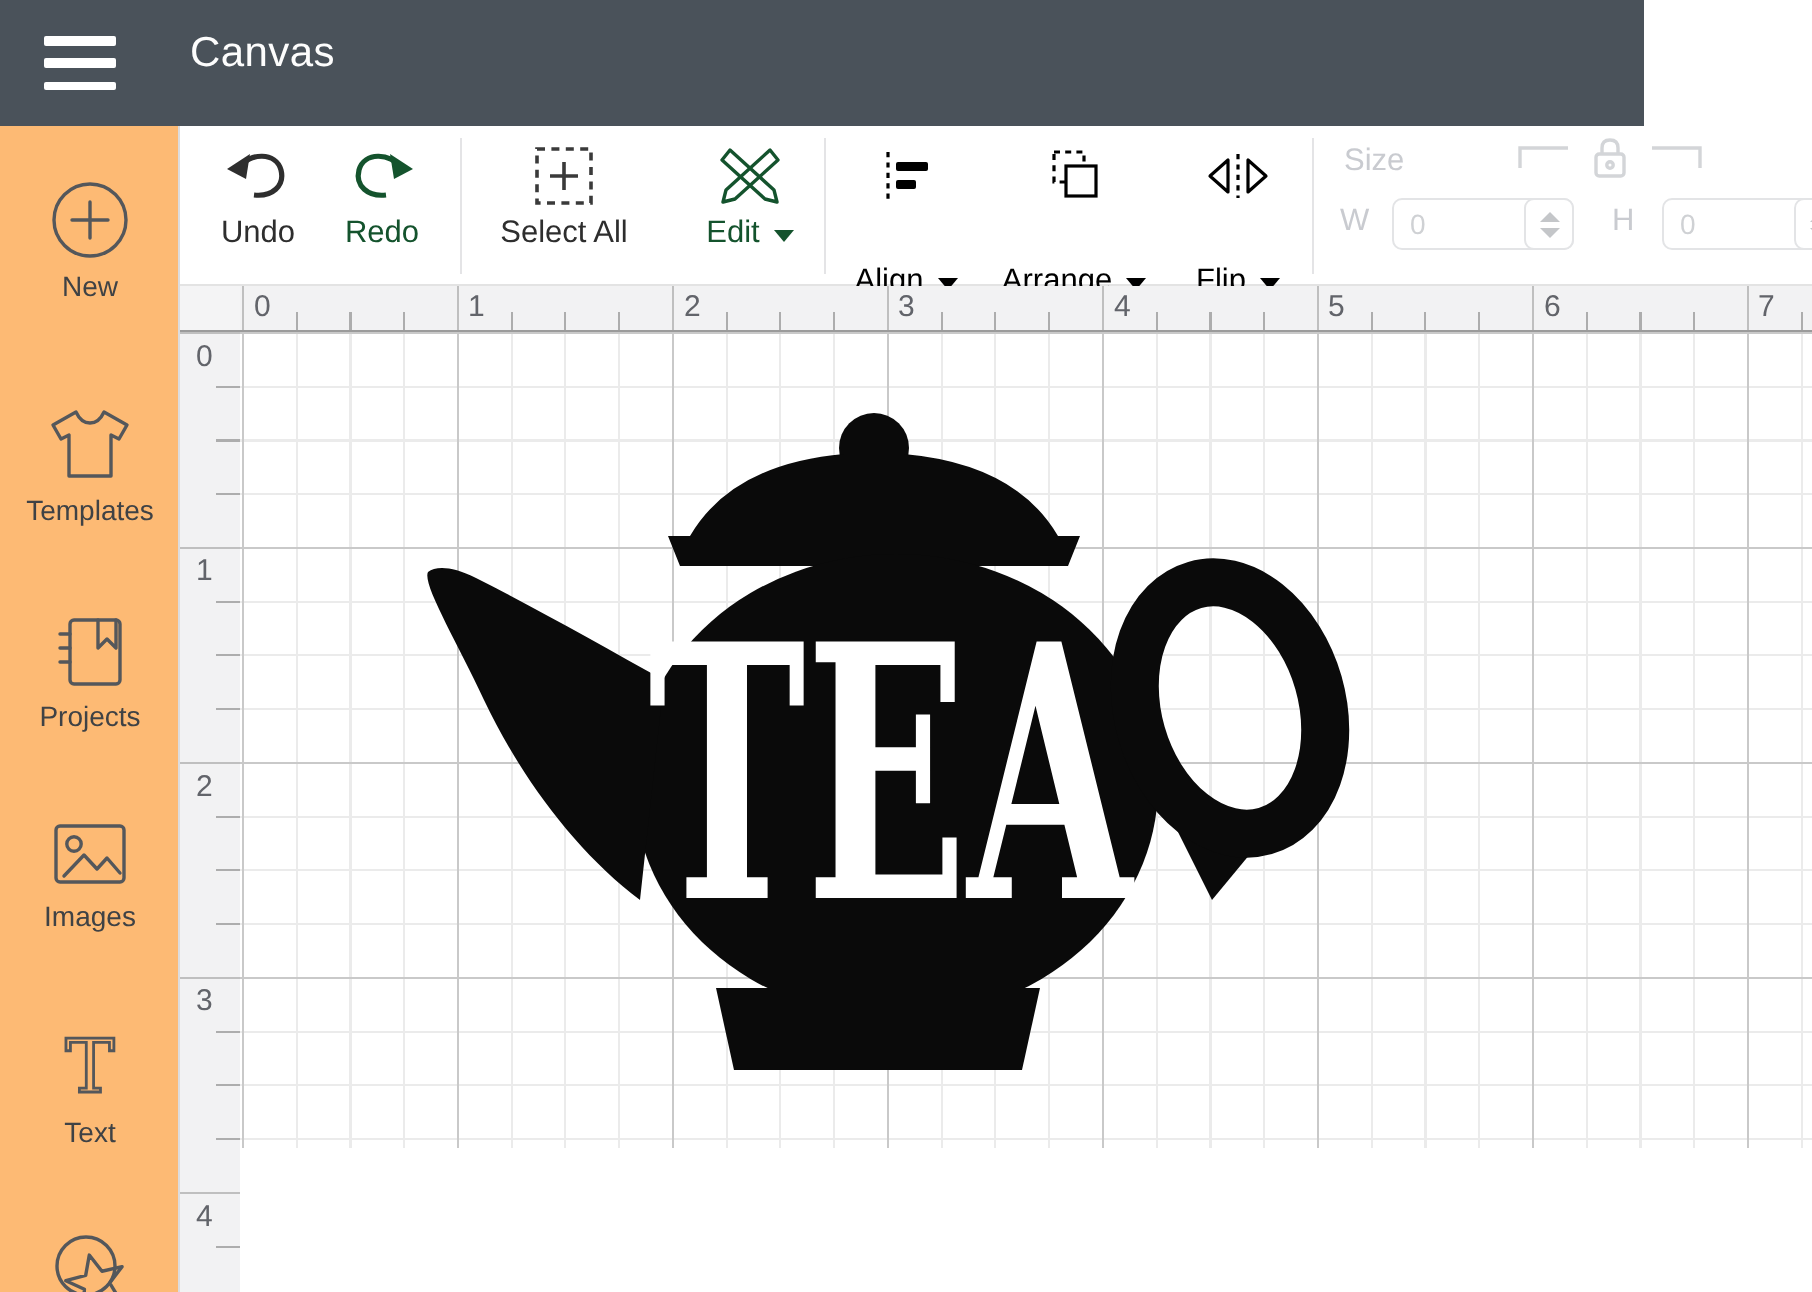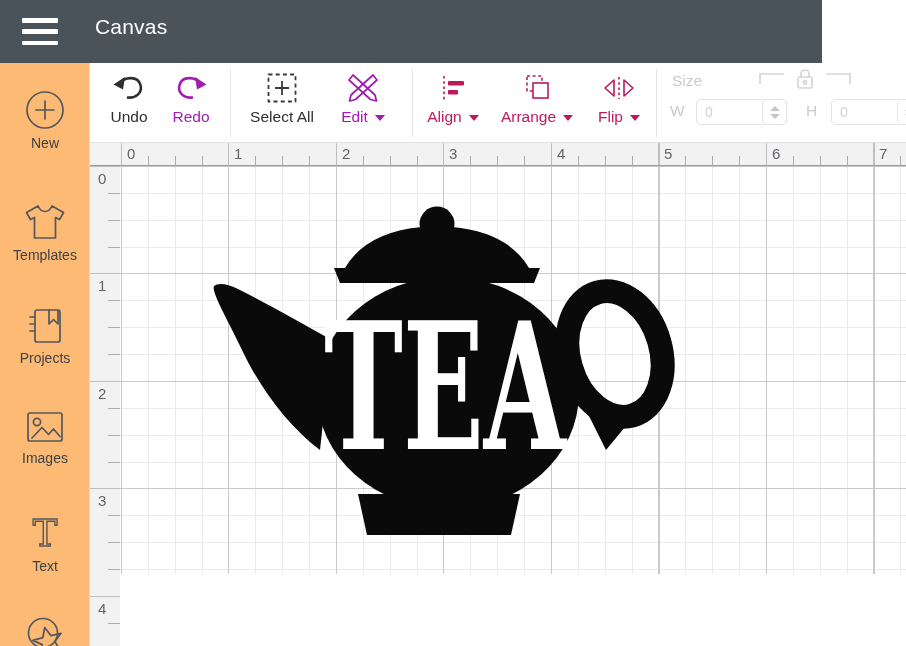--- a/index.html
+++ b/index.html
@@ -26,22 +26,22 @@
   .sicon { stroke:#54575b; stroke-width:1.7; fill:none; stroke-linejoin:round; stroke-linecap:round; }
 
   
   .toolbar { position:absolute; left:90px; top:63px; width:816px; height:80px; background:#fff;
              border-bottom:1px solid #e3e3e3; }
   .tool { position:absolute; top:8px; display:flex; flex-direction:column; align-items:center;
           justify-content:flex-start; cursor:pointer; }
   .tool .ticon { height:34px; display:flex; align-items:center; justify-content:center; }
   .tool .tlbl { margin-top:3px; font-size:15.5px; white-space:nowrap; display:flex; align-items:center; }
   .tool.on   { color:#2e2e2e; }
-  .tool.off  { color:#a21caf; }
-  .tool.dim  { color:#be185d; }
+  .tool.off  { color:#14532d; }
+  .tool.dim  { color:#000000;gap:24px; }
   .caret { display:inline-block; width:0; height:0; margin-left:7px; margin-top:2px;
            border-left:5.5px solid transparent; border-right:5.5px solid transparent;
            border-top:6px solid currentColor; }
   .tb-div { position:absolute; top:6px; height:68px; width:1px; background:#e4e4e6; }
 
   
   .size-group { position:absolute; left:578px; top:0; width:260px; height:80px; color:#c9cbd0; }
   .size-title { position:absolute; left:4px; top:9px; font-size:15.5px; }
   .dim-label { position:absolute; font-size:15.5px; top:39px; }
   .num-box { position:absolute; top:36px; height:26px; border:1px solid #e3e4e6; border-radius:5px;
@@ -180,21 +180,21 @@
     <div class="tool on" style="left:148px;width:88px">
       <div class="ticon">
         <svg width="30" height="30" viewBox="0 0 30 30">
           <rect x="1.5" y="1.5" width="27" height="27" fill="none" stroke="#3a3a3a" stroke-width="1.8" stroke-dasharray="4 3.2"></rect>
           <path d="M15 8 V22 M8 15 H22" stroke="#3a3a3a" stroke-width="1.8"></path>
         </svg>
       </div>
       <div class="tlbl">Select All</div>
     </div>
 
-    <div class="tool off" style="left:242px;width:62px">
+    <div class="tool off" style="left:254px;width:62px">
       <div class="ticon">
         <svg width="32" height="30" viewBox="0 0 32 30">
           <g fill="none" stroke="currentColor" stroke-width="1.7" stroke-linejoin="round">
             <path d="M6 2 L28 22 L29.5 28 L23.5 26.5 L2 7 L6 2 Z"></path>
             <path d="M26 2 L4 22 L2.5 28 L8.5 26.5 L30 7 L26 2 Z"></path>
           </g>
         </svg>
       </div>
       <div class="tlbl">
           <span>Edit</span>

